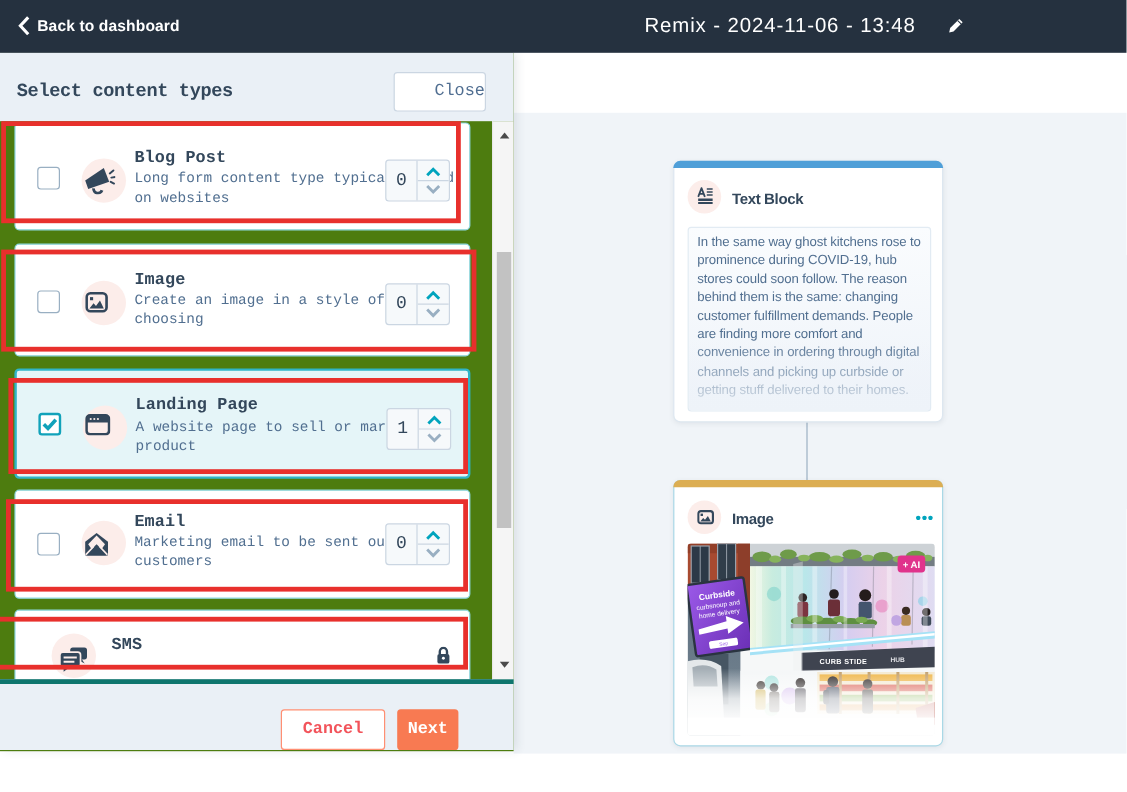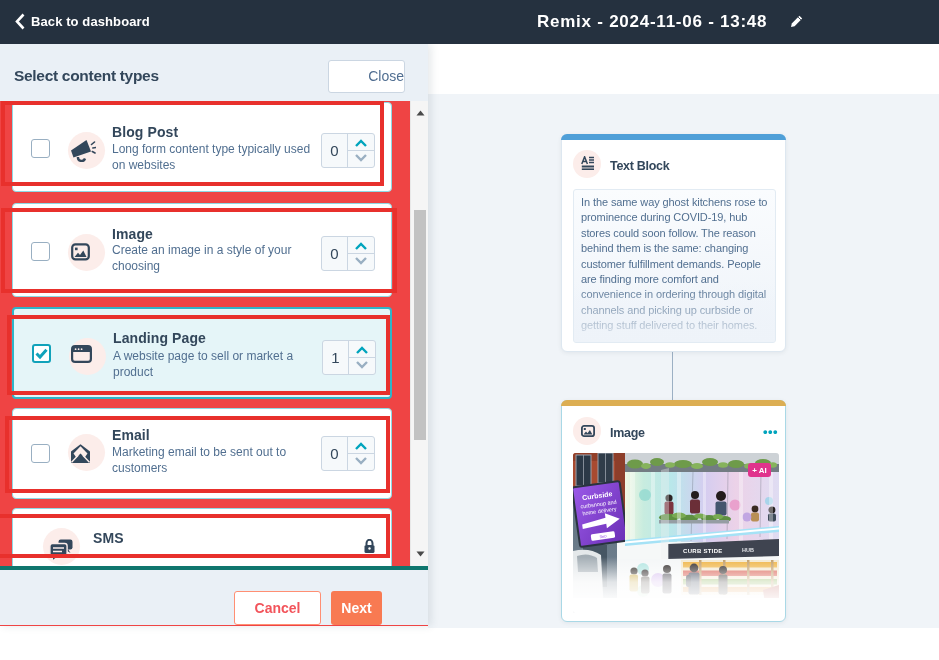--- a/index.html
+++ b/index.html
@@ -3,27 +3,27 @@
 <meta charset="utf-8">
 <style>
 * { margin:0; padding:0; box-sizing:border-box; }
 html,body { width:939px; height:660px; background:#fff; font-family:"Liberation Sans", sans-serif; overflow:hidden; }
 #stage { position:relative; width:939px; height:660px; background:#fff; overflow:hidden; }
 .abs { position:absolute; }
 
 
 #topbar { left:0; top:0; width:939px; height:44px; background:#25313f; color:#fff; }
 #back { left:15px; top:14px; font-size:13px; font-weight:bold; letter-spacing:.1px; }
-#title { left:537px; top:12px; font-size:17px; font-weight:bold; letter-spacing:.75px; }
+#title { left:537px; top:12px; font-size:17px; font-weight:normal; letter-spacing:.75px; }
 
 
 #canvas { left:428px; top:94px; width:511px; height:534px; background:#f0f4f8; }
 
 
-#dialog { left:0; top:44px; width:428px; height:582px; background:#ef4444; box-shadow:3px 0 8px rgba(45,62,80,.12); }
+#dialog { left:0; top:44px; width:428px; height:582px; background:#4d7c0f; box-shadow:3px 0 8px rgba(45,62,80,.12);font-family:Liberation Mono, monospace; }
 #dlghead { left:0; top:0; width:428px; height:57px; background:#eaf0f6; }
 #dlgtitle { left:14px; top:23px; font-size:15.5px; font-weight:bold; color:#33475b; letter-spacing:-.3px; }
 #closebtn { left:328px; top:16px; width:77px; height:33px; background:#fff; border:1px solid #cbd6e2; border-radius:3px; color:#506e91; font-size:14px; text-align:right; line-height:31px; }
 #dlgfoot { left:0; top:522px; width:428px; height:59px; background:#eaf0f6; border-top:4px solid #0f766e; }
 .btn { border-radius:3px; font-size:14px; font-weight:bold; text-align:center; }
 #cancel { left:234px; top:21px; width:87px; height:34px; background:#fff; border:1px solid #ff8f73; color:#f2545b; line-height:32px; }
 #next { left:331px; top:21px; width:51px; height:34px; background:#f87a52; color:#fff; line-height:34px; }
 
 
 .card { left:12px; width:380px; background:#fff; border:1px solid #8fd9e4; border-radius:4px; }

